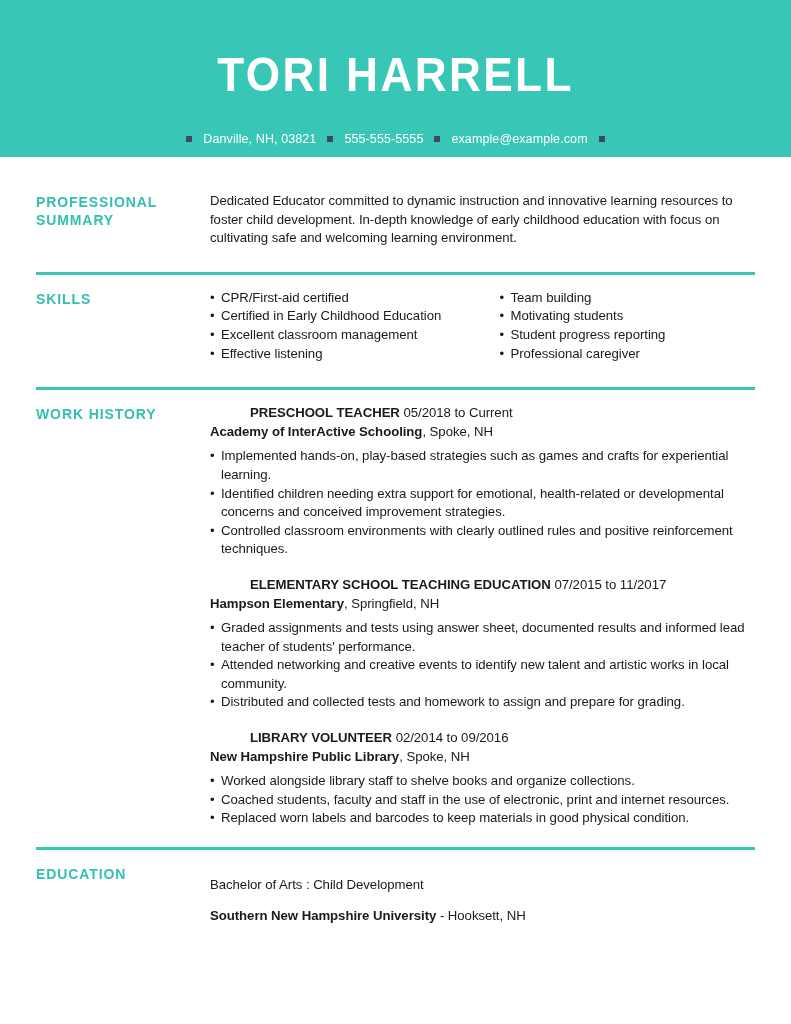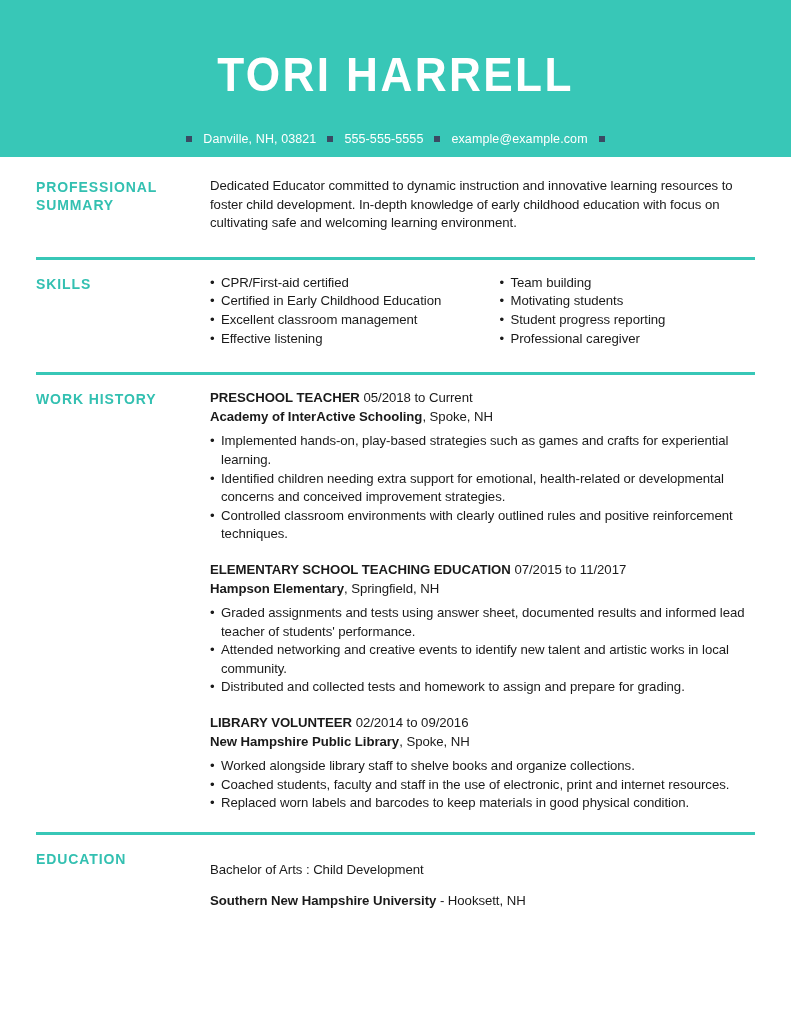--- a/index.html
+++ b/index.html
@@ -131,20 +131,21 @@
   .skills-col { width: 50%; }
   .skills-col.right { padding-left: 17px; }
 
   .job { margin-bottom: 17px; }
   .job:last-child { margin-bottom: 0; }
   .job-title-line {
     color: #1a1a1a;
     font-size: 13.2px;
     line-height: 18.6px;
     letter-spacing: -0.05px;
+    margin-left: 40px;
   }
   .job-title-line .jt { font-weight: 700; }
   .job-org-line {
     color: #1a1a1a;
     font-size: 13.2px;
     line-height: 18.6px;
     letter-spacing: -0.05px;
     margin-bottom: 6px;
   }
   .job-org-line .org { font-weight: 700; }
@@ -171,21 +172,21 @@
       <span class="sep-square"></span>
       <span class="contact-item">555-555-5555</span>
       <span class="sep-square"></span>
       <span class="contact-item">example@example.com</span>
       <span class="sep-square"></span>
     </div>
   </div>
 
   <div class="body-area">
 
-    <div class="section" style="padding-top:20px;justify-content:space-between;">
+    <div class="section" style="padding-top:35px;justify-content:space-between;">
       <div class="label-col">
         <div class="section-label">PROFESSIONAL</div>
         <div class="section-label">SUMMARY</div>
       </div>
       <div class="content-col">
         <div class="summary-text">Dedicated Educator committed to dynamic instruction and innovative learning resources to foster child development. In-depth knowledge of early childhood education with focus on cultivating safe and welcoming learning environment.</div>
       </div>
     </div>
 
     <div class="divider" style="margin-top:24px;"></div>

